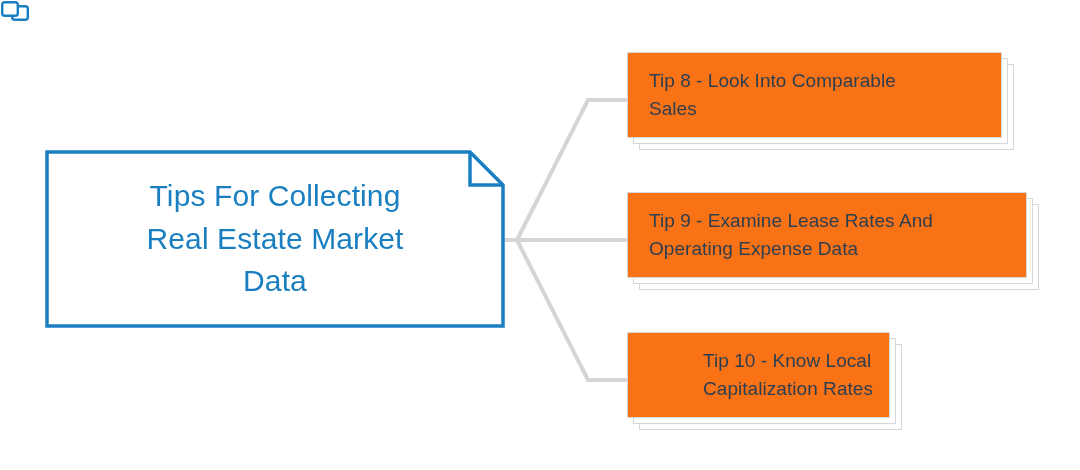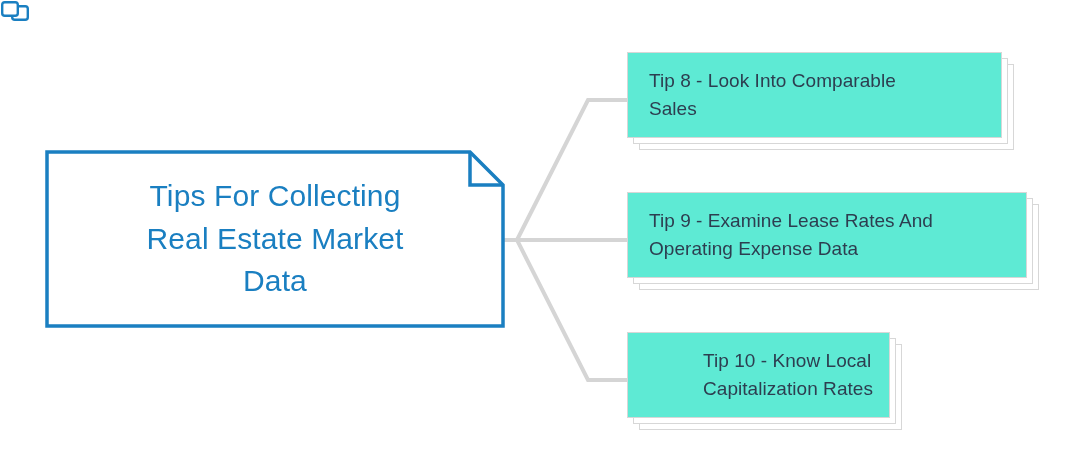--- a/index.html
+++ b/index.html
@@ -75,21 +75,21 @@
   .card-stack-back1 {
     position: absolute;
     background: #ffffff;
     border: 1.5px solid #d7d7d7;
     box-sizing: border-box;
   }
   .card-front {
     position: absolute;
     left: 0;
     top: 0;
-    background: #5eead4;
+    background: #f97316;
     border: 1.5px solid #d7d7d7;
     box-sizing: border-box;
     display: flex;
     align-items: center;
   }
   .card-text {
     color: #2d3e50;
     font-size: 19px;
     line-height: 1.45;
     padding: 0 16px 0 21px;

